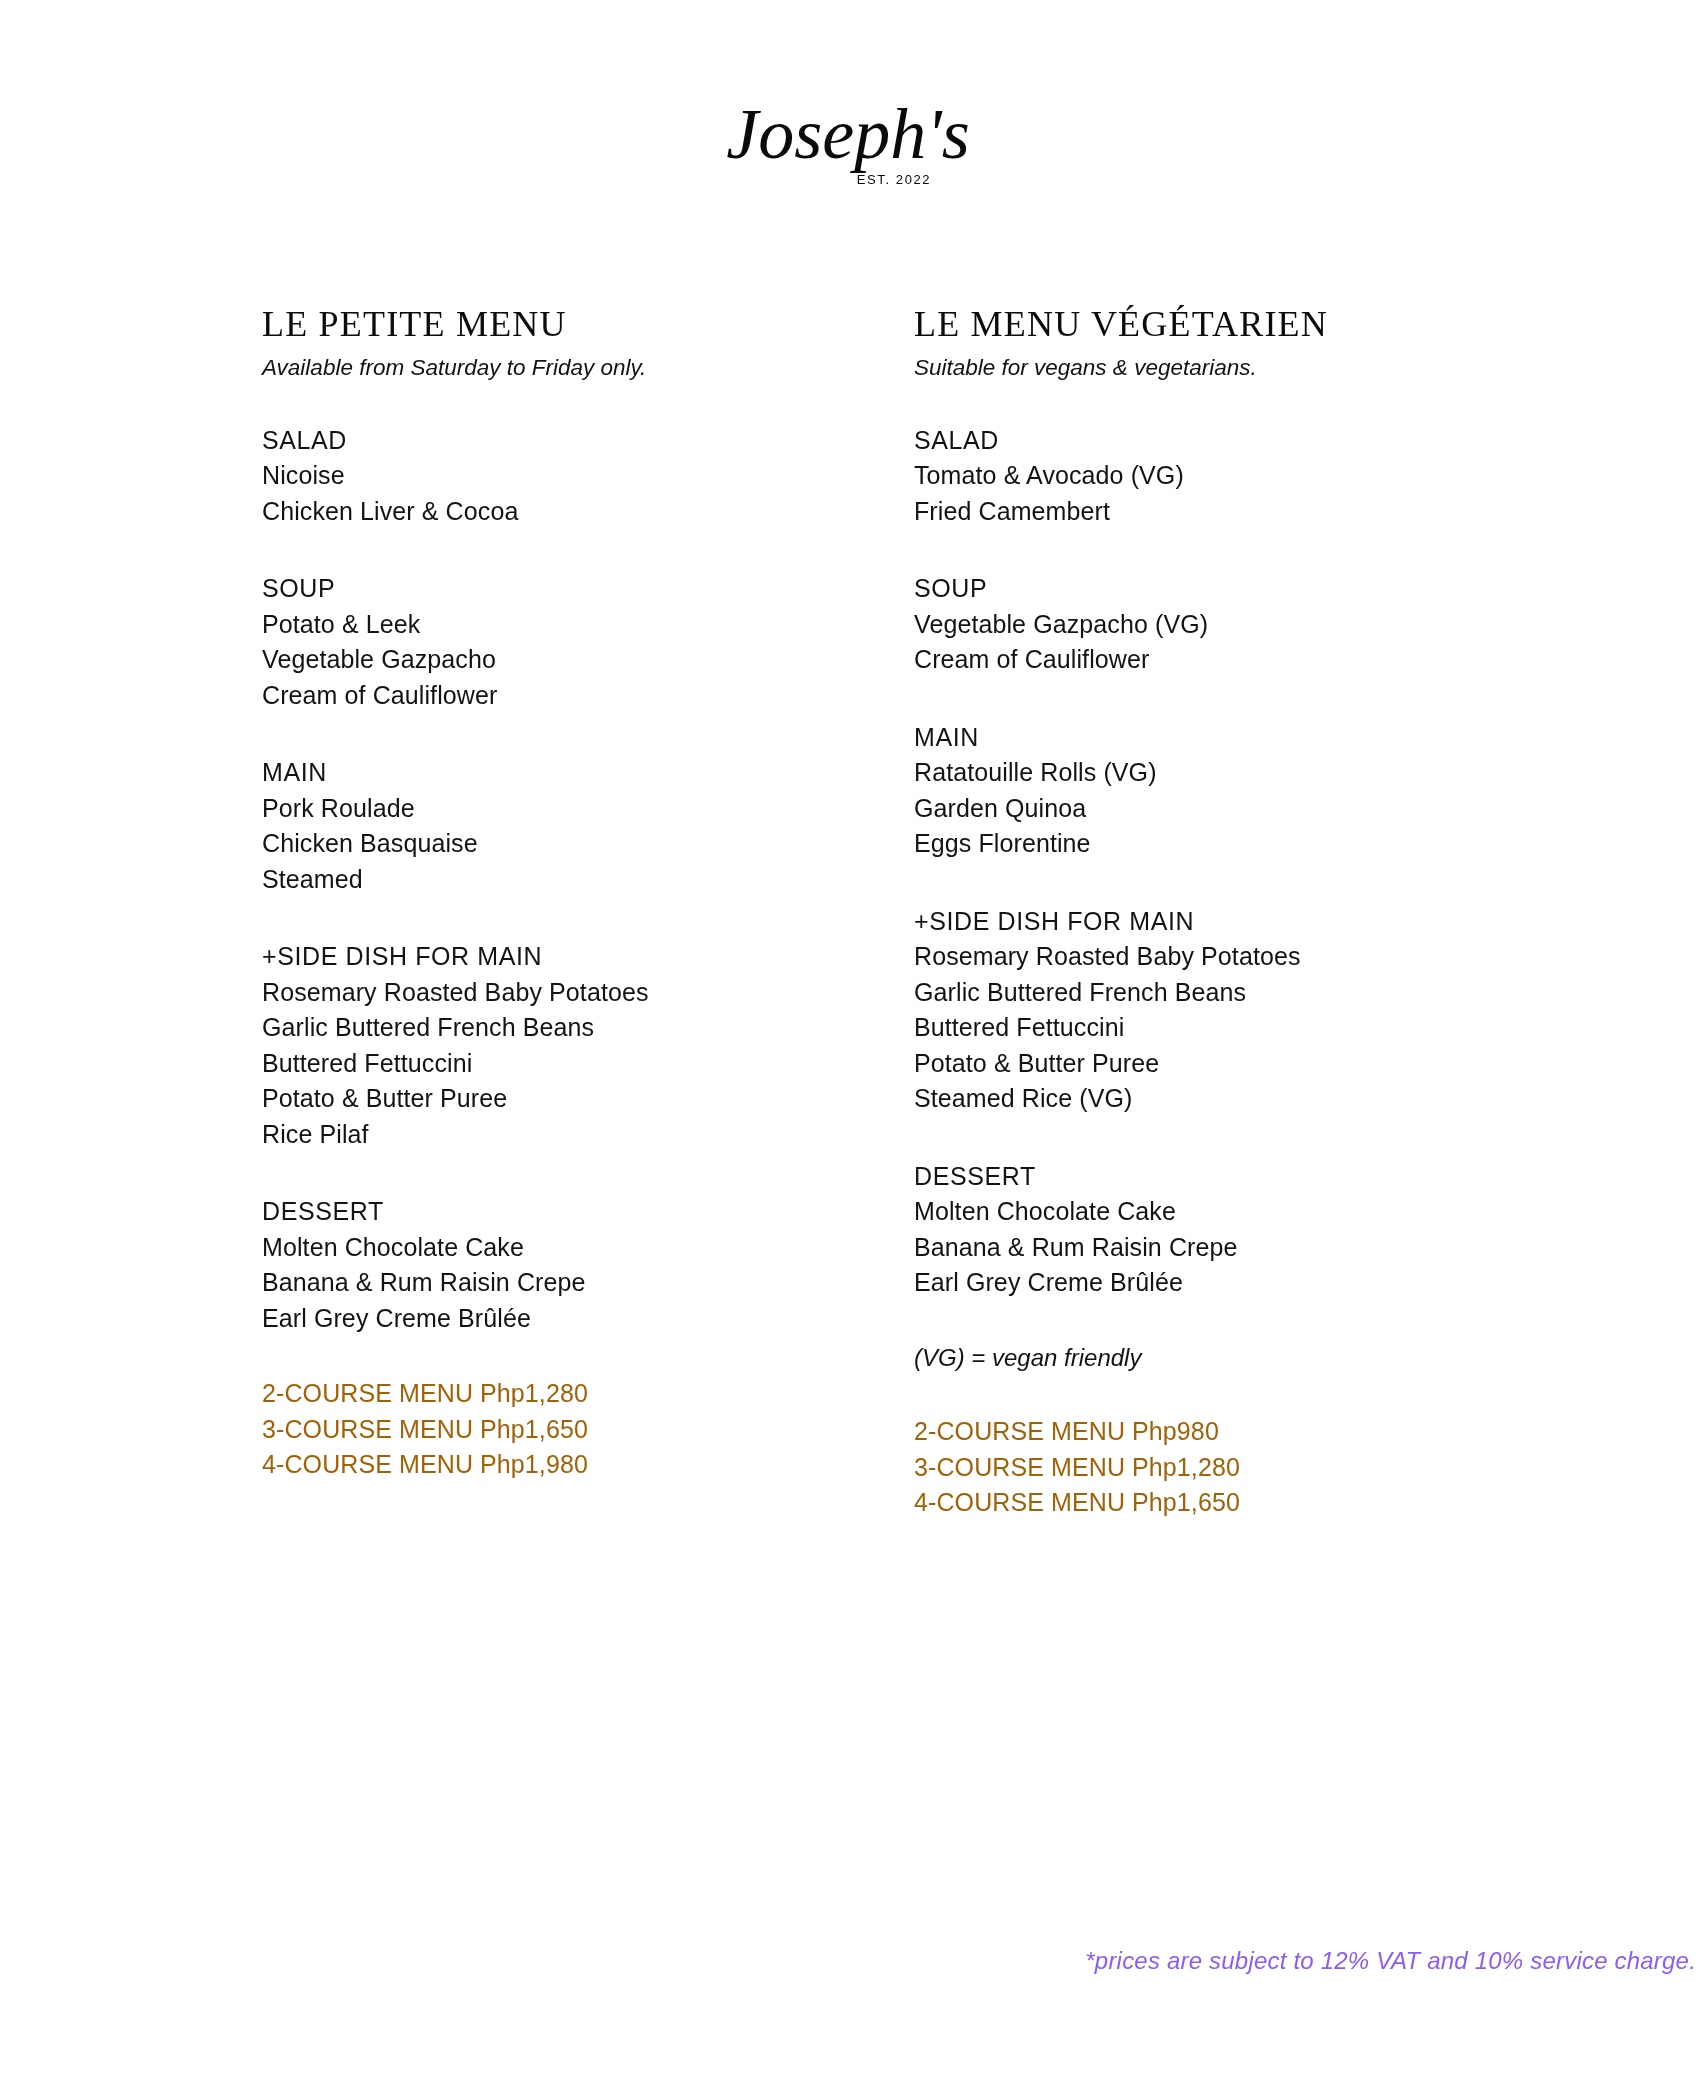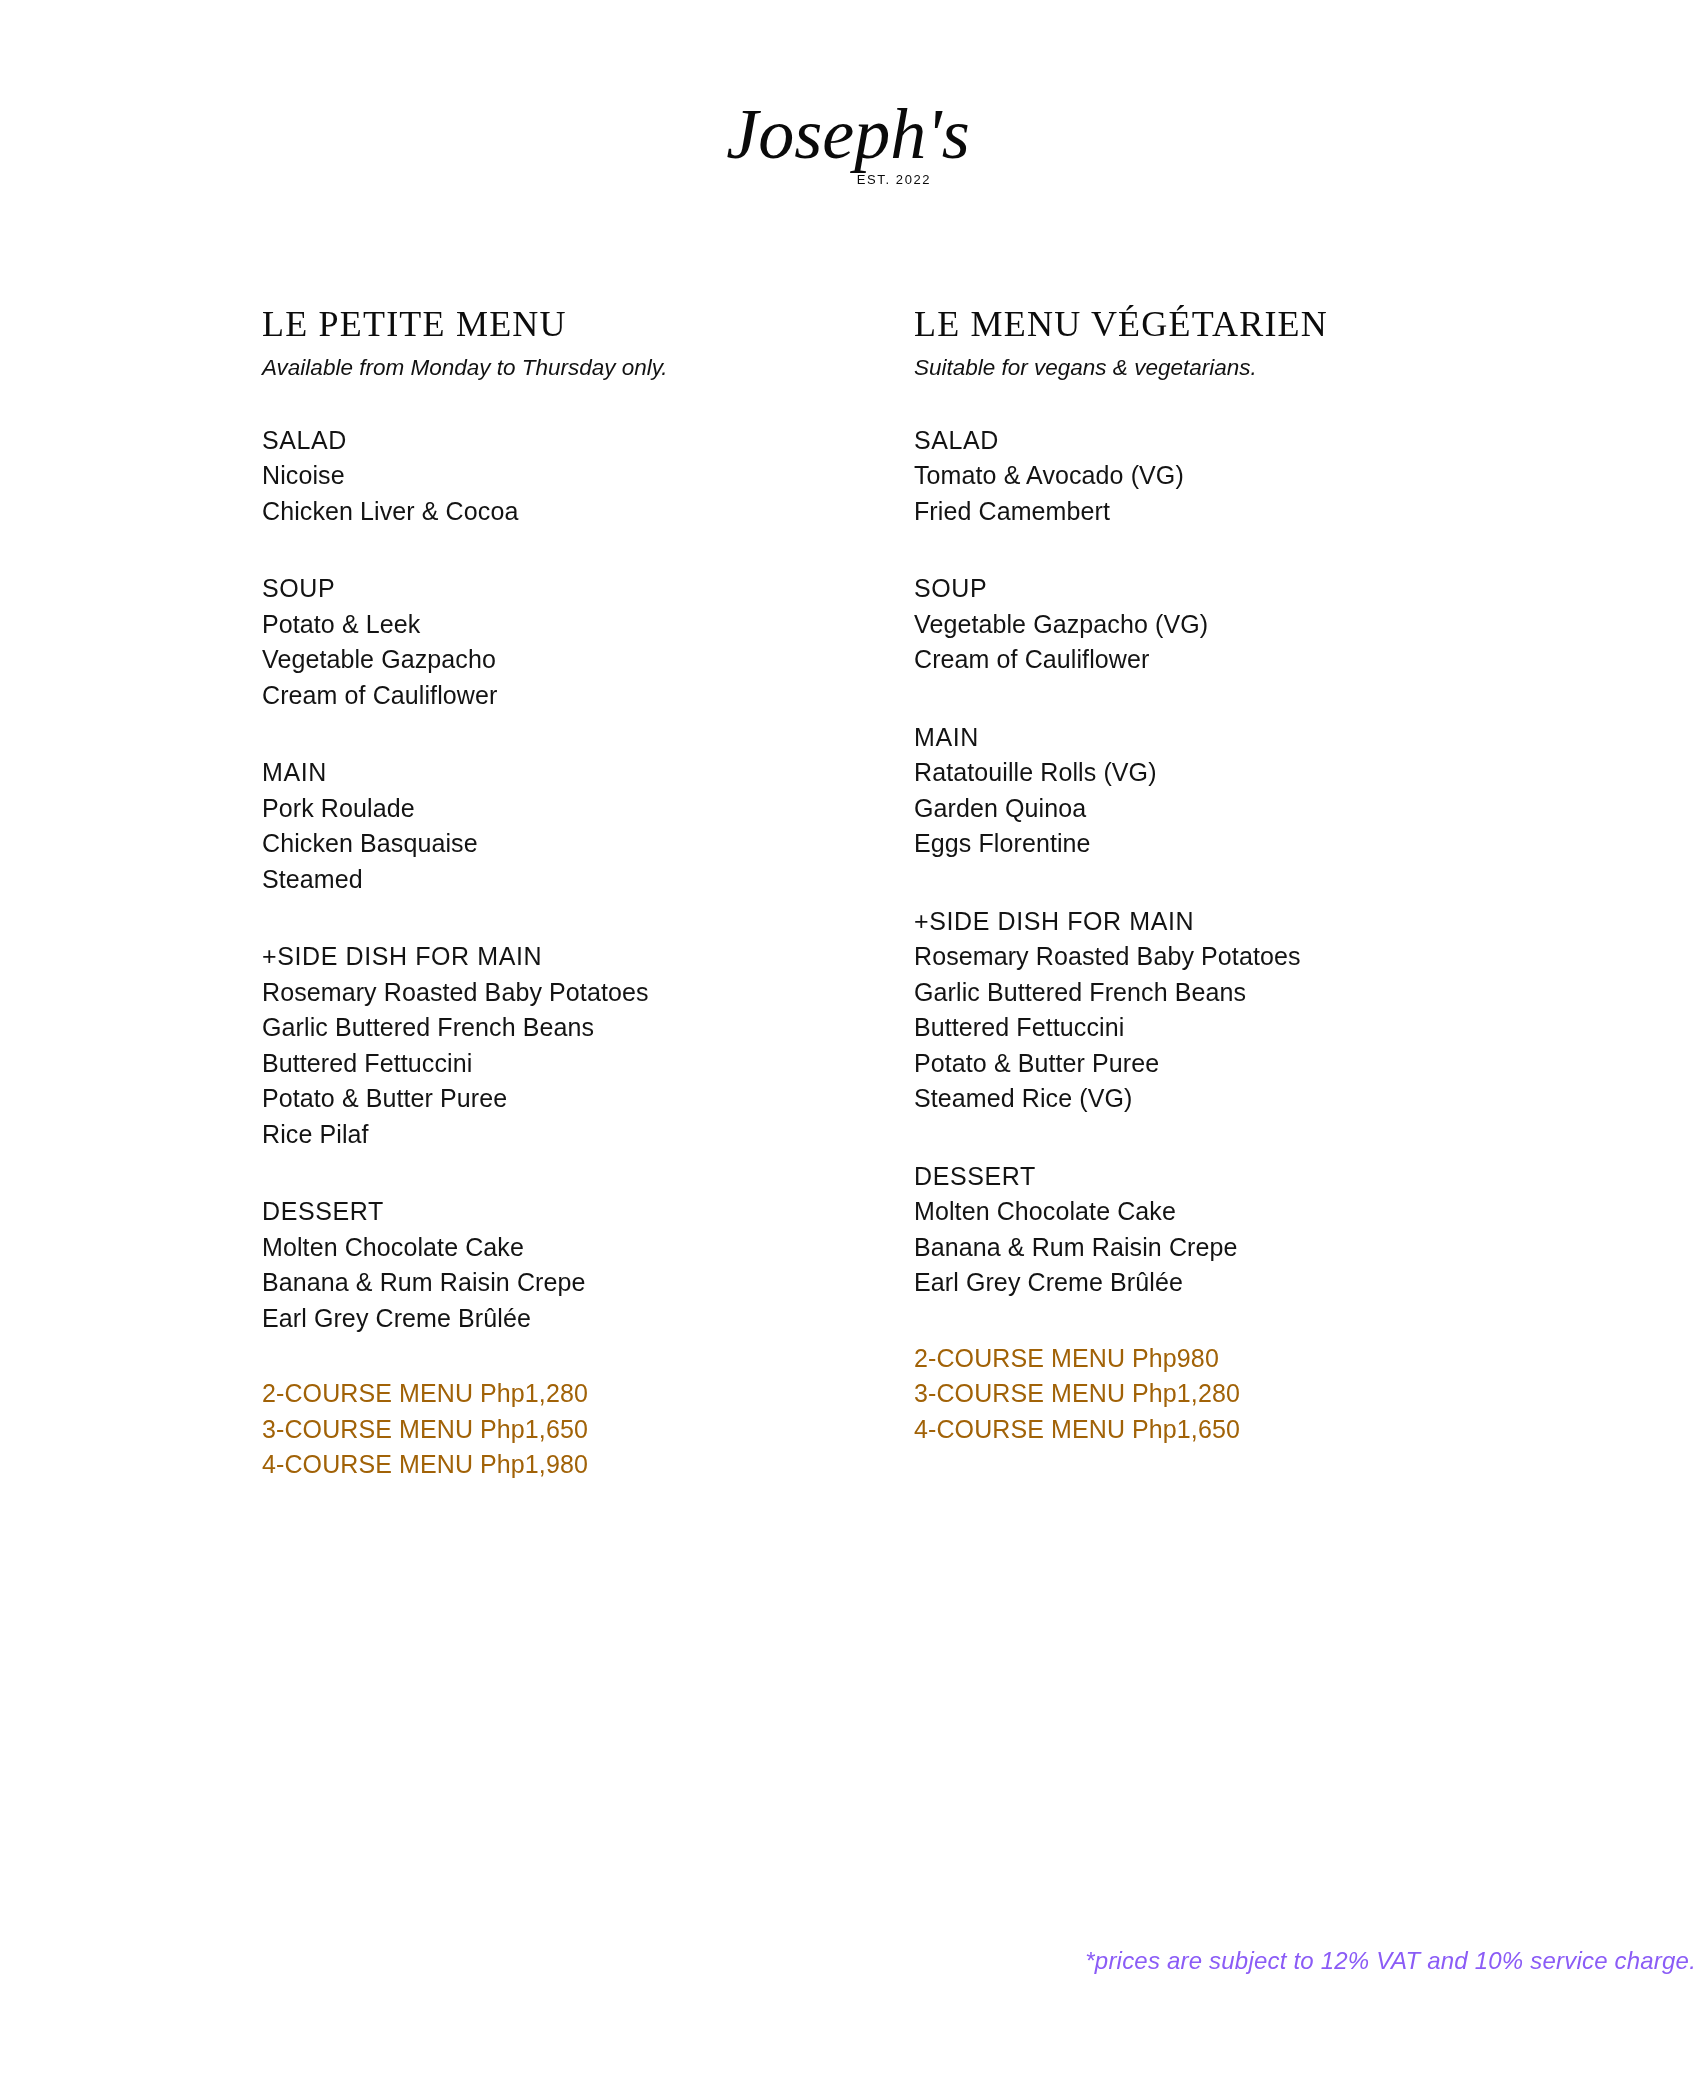--- a/index.html
+++ b/index.html
@@ -117,21 +117,21 @@
   <svg class="logo-svg" width="300" height="140" viewBox="0 0 300 140">
     <text x="150" y="86" text-anchor="middle" font-family="Liberation Serif, serif" font-style="italic" font-size="72" fill="#0a0a0a">Joseph's</text>
     <text x="196" y="112" text-anchor="middle" font-family="Liberation Sans, sans-serif" font-size="13" letter-spacing="1.6" fill="#0a0a0a">EST. 2022</text>
   </svg>
 </div>
 
 <div class="columns">
 
   <div class="column col-left">
     <h2 class="menu-title">LE PETITE MENU</h2>
-    <p class="menu-subtitle">Available from Monday to Thursday only.</p>
+    <p class="menu-subtitle">Available from Saturday to Friday only.</p>
 
     <div class="section">
       <div class="section-head">SALAD</div>
       <div class="item">Nicoise</div>
       <div class="item">Chicken Liver &amp; Cocoa</div>
     </div>
 
     <div class="section">
       <div class="section-head">SOUP</div>
       <div class="item">Potato &amp; Leek</div>
@@ -201,20 +201,21 @@
       <div class="item">Steamed Rice (VG)</div>
     </div>
 
     <div class="section">
       <div class="section-head">DESSERT</div>
       <div class="item">Molten Chocolate Cake</div>
       <div class="item">Banana &amp; Rum Raisin Crepe</div>
       <div class="item">Earl Grey Creme Brûlée</div>
     </div>
 
+    <div class="vg-note">(VG) = vegan friendly</div>
 
     <div class="price-block">
       <div class="price-line">2-COURSE MENU Php980</div>
       <div class="price-line">3-COURSE MENU Php1,280</div>
       <div class="price-line">4-COURSE MENU Php1,650</div>
     </div>
   </div>
 
 </div>
 

